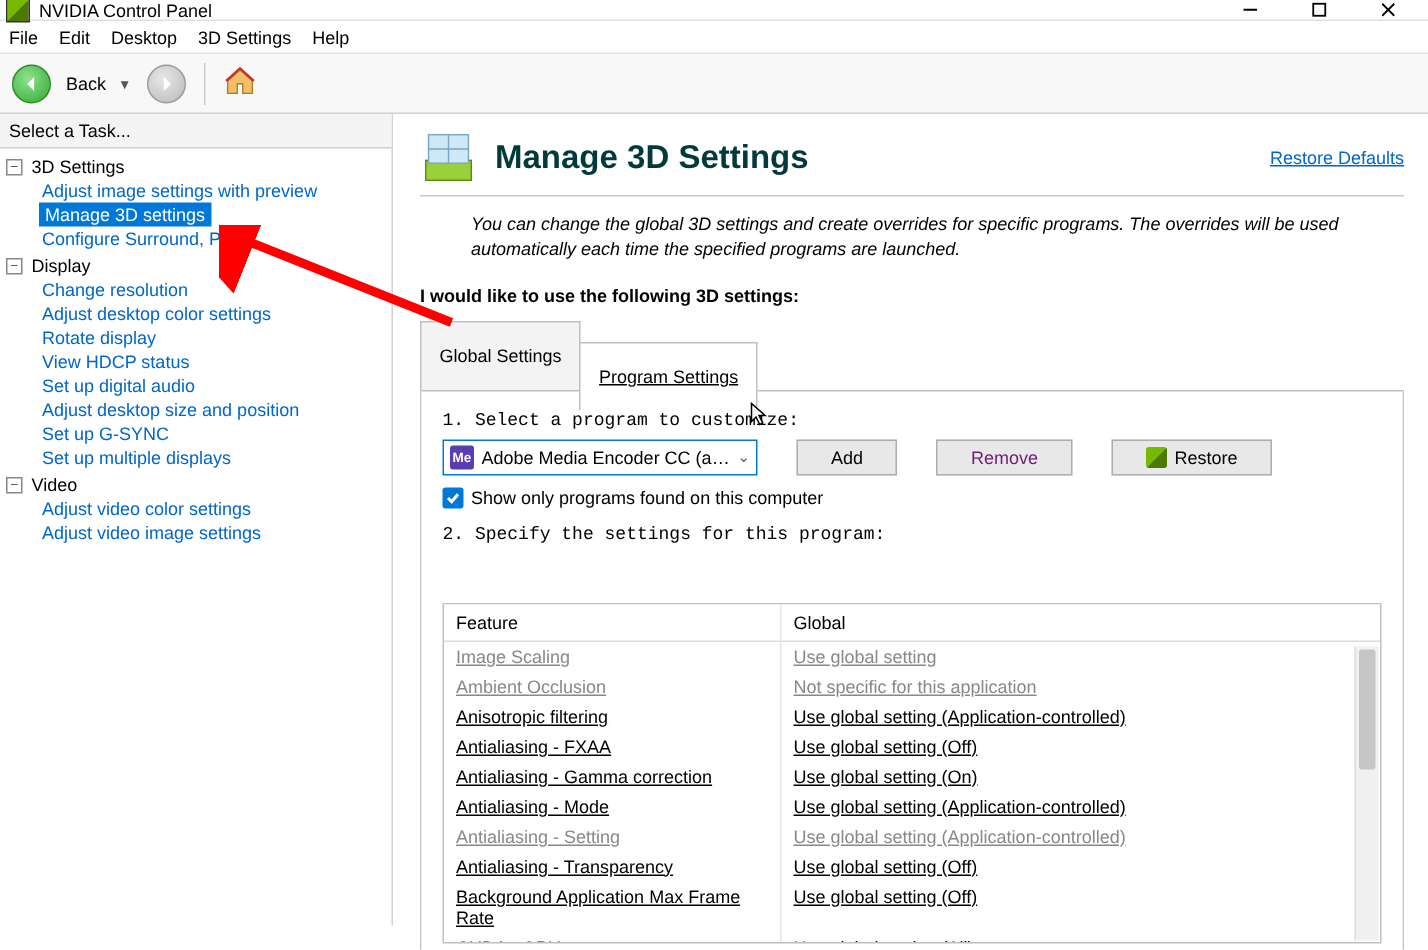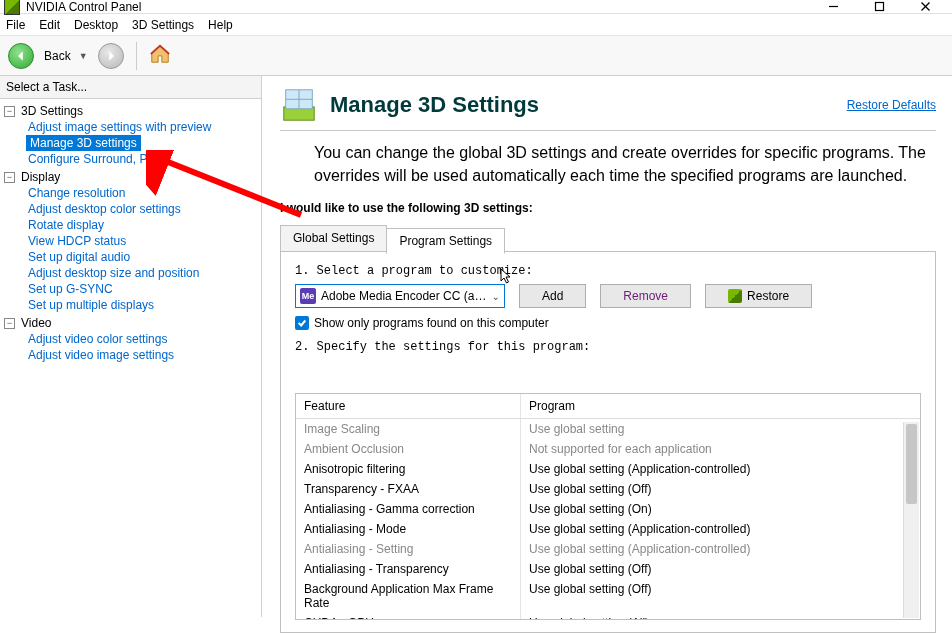--- a/index.html
+++ b/index.html
@@ -39,48 +39,48 @@
 .tree-children { margin-left: 22px; }
 .tree-link { color:#0066cc; padding:1px 2px; display:block; cursor:default; }
 .tree-link.selected { background:#0078d7; color:#fff; display:inline-block; padding:1px 4px; }
 
 
 .content { flex:1; padding: 10px 16px 10px 18px; background:#fff; position:relative; }
 .content-header { display:flex; align-items:center; gap:12px; border-bottom:1px solid #c8c8c8; padding-bottom:6px; margin-bottom:10px; }
 .content-header .nv-big-icon { width:38px; height:38px; }
 .content-header h1 { font-size:22px; font-weight:600; color:#003a3a; flex:1; }
 .restore-defaults { color:#0066cc; font-size:12px; cursor:default; text-decoration:underline; }
-.intro { font-size:16px; margin:4px 0 14px 34px; line-height:1.45; }
+.intro { font-size:12px; margin:4px 0 14px 34px; line-height:1.45;font-style:italic; }
 .section-label { font-weight:bold; font-size:12px; margin:6px 0 10px 0; }
 .tabs-wrap { border:1px solid #c0c0c0; border-top:none; }
 .tab-strip { display:flex; font-size:12px; }
-.tab { padding:5px 12px; border:1px solid #c0c0c0; border-bottom:none; background:#f3f3f3; margin-right:-1px; cursor:default; }
-.tab.active { background:#fff; position:relative; top:3px; border-bottom:1px solid #fff; }
+.tab { padding:15px 12px; border:1px solid #c0c0c0; border-bottom:none; background:#f3f3f3; margin-right:-1px; cursor:default; }
+.tab.active { background:#fff; position:relative; top:14px; border-bottom:1px solid #fff;text-decoration:underline; }
 .tab-body { border-top:1px solid #c0c0c0; padding:12px 14px; background:#fff; }
 .step-label { font-size:12px; margin-bottom:6px;font-family:Liberation Mono, monospace; }
-.row { display:flex; align-items:center; gap:14px; margin-bottom:8px; }
+.row { display:flex; align-items:center; gap:26px; margin-bottom:8px; }
 .dropdown { display:flex; align-items:center; width:210px; height:24px; border:1px solid #0078d7; padding:0 4px; font-size:12px; background:#fff; }
 .dropdown .me-box { width:16px; height:16px; background:#5b3db3; color:#fff; font-size:9px; font-weight:bold; display:flex; align-items:center; justify-content:center; border-radius:2px; margin-right:5px; }
 .dropdown .dd-text { flex:1; white-space:nowrap; overflow:hidden; text-overflow:ellipsis; }
 .dropdown .dd-chev { color:#555; font-size:10px; }
 .btn { height:24px; padding:0 22px; border:1px solid #adadad; background:#e8e8e8; font-size:12px; display:flex; align-items:center; gap:5px; cursor:default; }
 .btn.disabled { color:#701a75; }
 .btn.restore .nv-eye { width:14px; height:14px; background:linear-gradient(135deg,#76b900 50%,#4a7a00 50%); border-radius:2px; }
 .checkbox-row { display:flex; align-items:flex-start; gap:5px; font-size:12px; margin:6px 0 10px 0; }
 .checkbox-row .cb { width:14px; height:14px; background:#0078d7; display:flex; align-items:center; justify-content:center; border-radius:2px; }
 .checkbox-row .cb svg { width:10px; height:10px; stroke:#fff; stroke-width:2.5; fill:none; }
 
 .settings-table { border:1px solid #c0c0c0; font-size:12px; position:relative;margin-top:39px; }
 .st-head { display:flex; background:#fff; border-bottom:1px solid #dcdcdc; }
 .st-head > div { padding:5px 8px; }
 .st-col-f { width:225px; border-right:1px solid #e4e4e4; }
 .st-col-s { flex:1; }
 .st-body { max-height:200px; overflow:hidden; }
 .st-row { display:flex; }
-.st-row > div { padding:3px 8px; }
+.st-row > div { padding:3px 8px;text-decoration:underline; }
 .st-row.dim { color:#888; }
 .st-scroll { position:absolute; right:1px; top:28px; bottom:1px; width:16px; background:#f0f0f0; border-left:1px solid #dcdcdc; }
 .st-scroll-thumb { position:absolute; left:2px; right:2px; top:2px; height:80px; background:#c6c6c6; border-radius:2px; }
 
 
 .red-arrow { position:absolute; left:146px; top:150px; pointer-events:none; }
 
 
 .cursor-icon { position:absolute; left:500px; top:268px; pointer-events:none; }
 .cursor-icon svg { width:16px; height:16px; }
@@ -234,37 +234,37 @@
                 <polyline points="2,6 5,9 10,3"></polyline>
               </svg>
             </span>
           <span>Show only programs found on this computer</span>
         </div>
         <div class="step-label">2. Specify the settings for this program:</div>
 
         <div class="settings-table">
           <div class="st-head">
             <div class="st-col-f">Feature</div>
-            <div class="st-col-s">Program</div>
+            <div class="st-col-s">Global</div>
           </div>
           <div class="st-body" id="st-body">
               <div class="st-row dim">
                 <div class="st-col-f">Image Scaling</div>
                 <div class="st-col-s">Use global setting</div>
               </div>
               <div class="st-row dim">
                 <div class="st-col-f">Ambient Occlusion</div>
-                <div class="st-col-s">Not supported for each application</div>
+                <div class="st-col-s">Not specific for this application</div>
               </div>
               <div class="st-row">
                 <div class="st-col-f">Anisotropic filtering</div>
                 <div class="st-col-s">Use global setting (Application-controlled)</div>
               </div>
               <div class="st-row">
-                <div class="st-col-f">Transparency - FXAA</div>
+                <div class="st-col-f">Antialiasing - FXAA</div>
                 <div class="st-col-s">Use global setting (Off)</div>
               </div>
               <div class="st-row">
                 <div class="st-col-f">Antialiasing - Gamma correction</div>
                 <div class="st-col-s">Use global setting (On)</div>
               </div>
               <div class="st-row">
                 <div class="st-col-f">Antialiasing - Mode</div>
                 <div class="st-col-s">Use global setting (Application-controlled)</div>
               </div>

